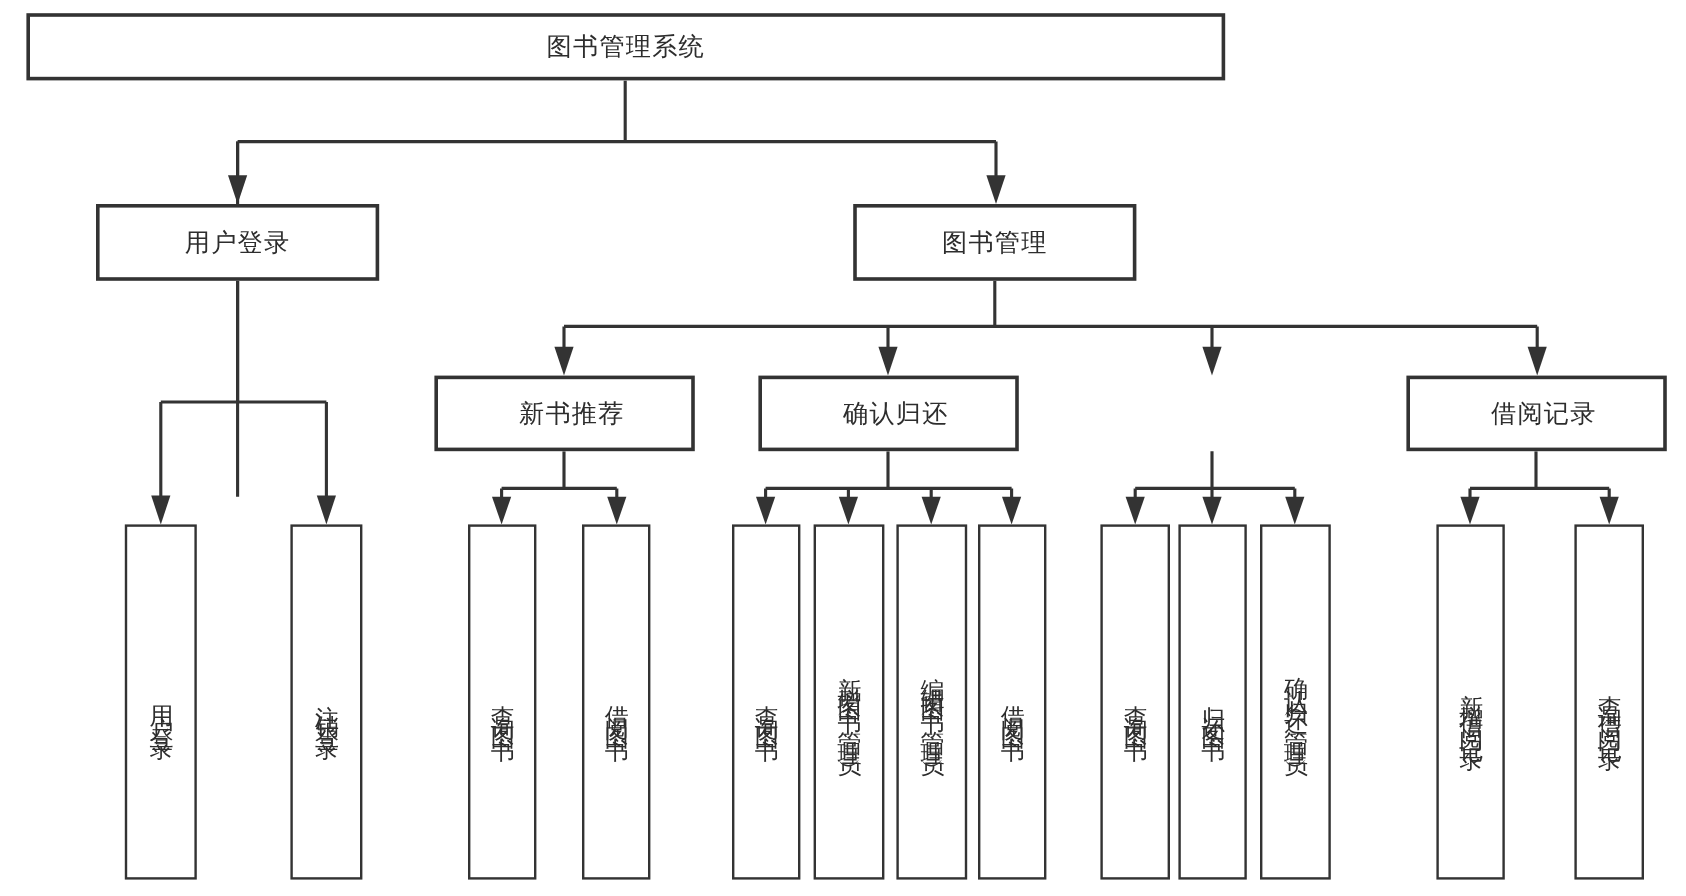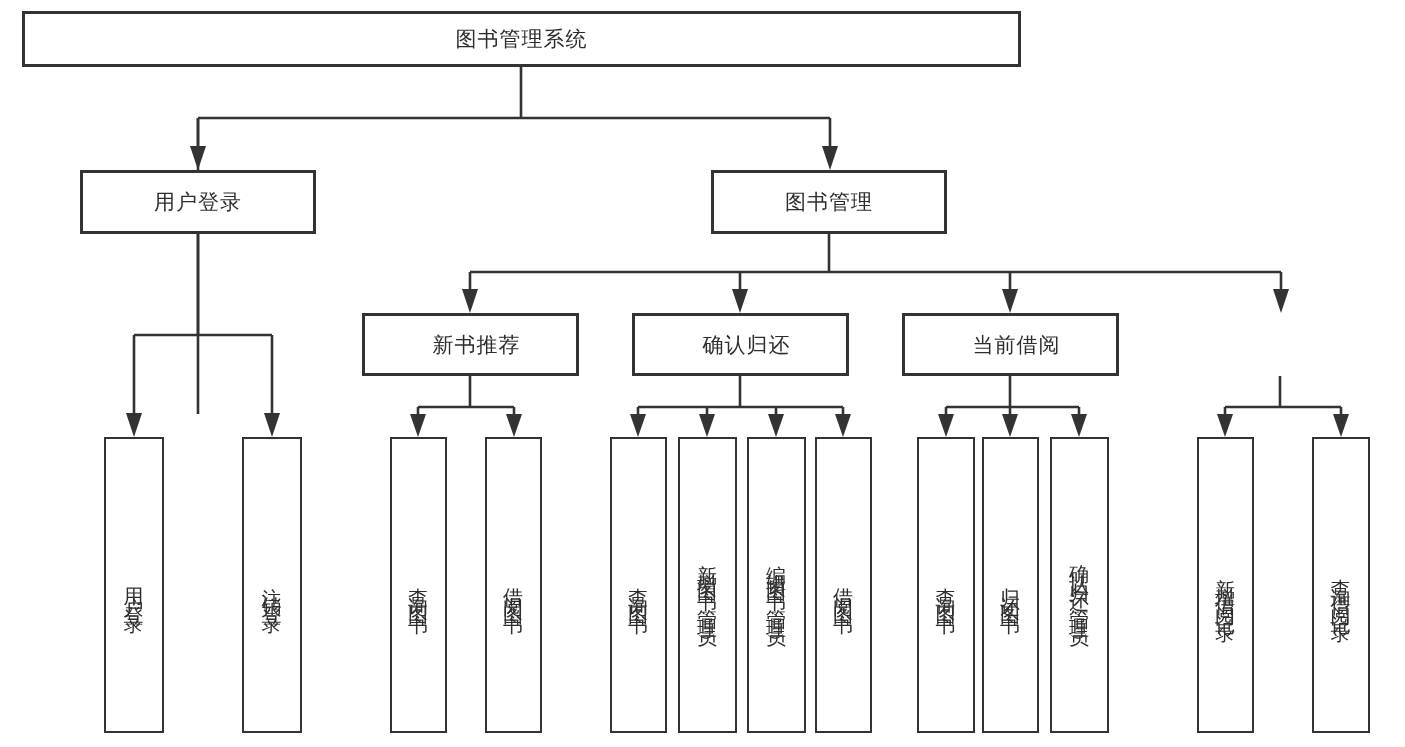--- a/index.html
+++ b/index.html
@@ -151,22 +151,22 @@
   <div class="node node-h node-l2b">
     <span>图书管理</span>
   </div>
 
   <div class="node node-h node-l3 node-l3a">
     <span>新书推荐</span>
   </div>
   <div class="node node-h node-l3 node-l3b">
     <span>确认归还</span>
   </div>
-  <div class="node node-h node-l3 node-l3c">
-    <span>当前借阅</span>
+  <div class="node node-h node-l3 node-l3d">
+    <span>借阅记录</span>
   </div>
 
   <div class="node leaf ul1">
     <span class="vtext">用户登录</span>
   </div>
   <div class="node leaf ul2">
     <span class="vtext">注销登录</span>
   </div>
 
   <div class="node leaf nb1">

